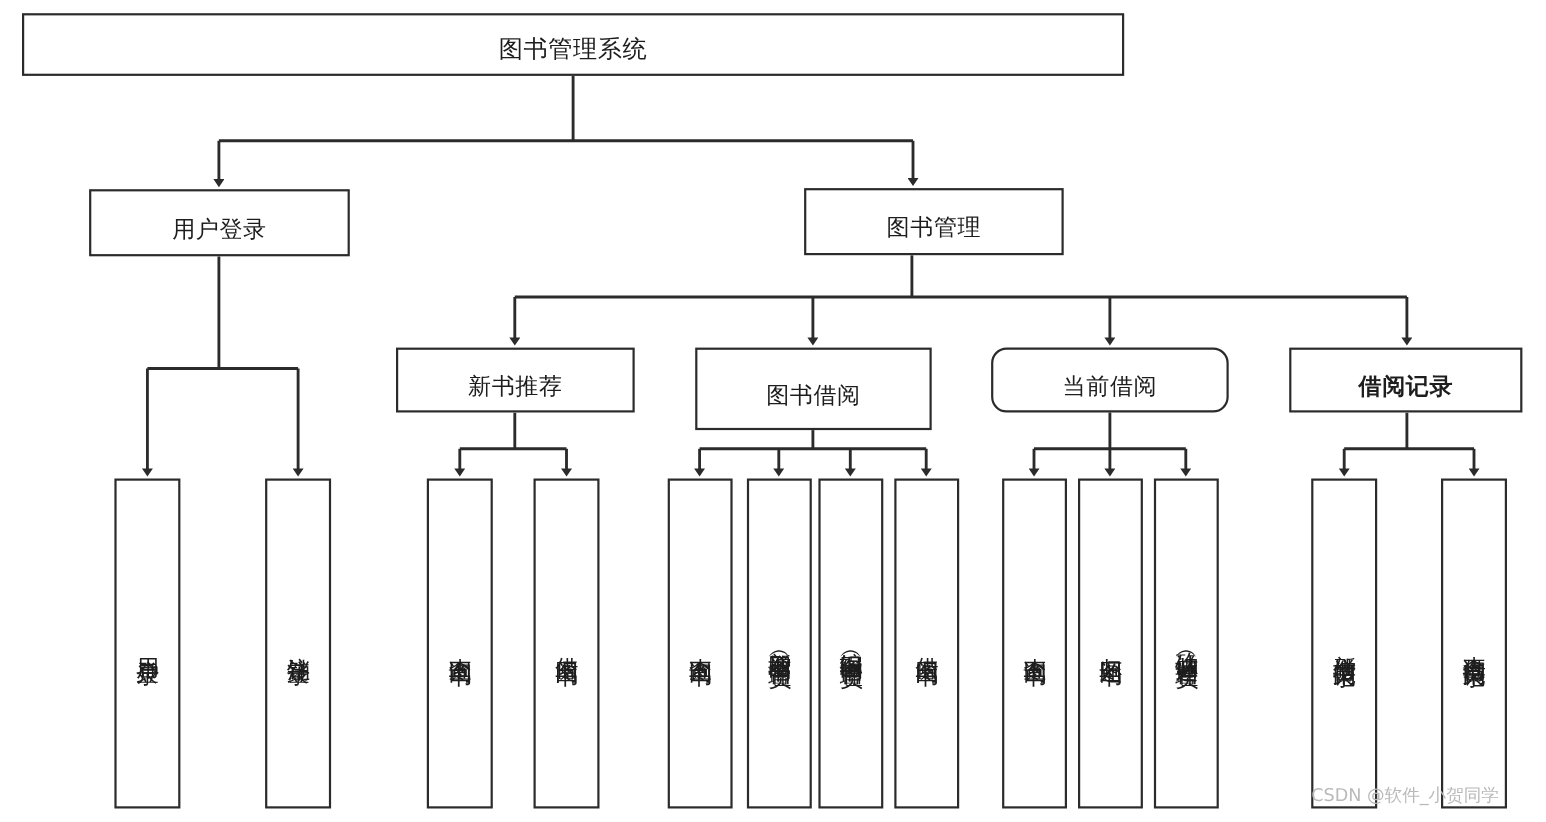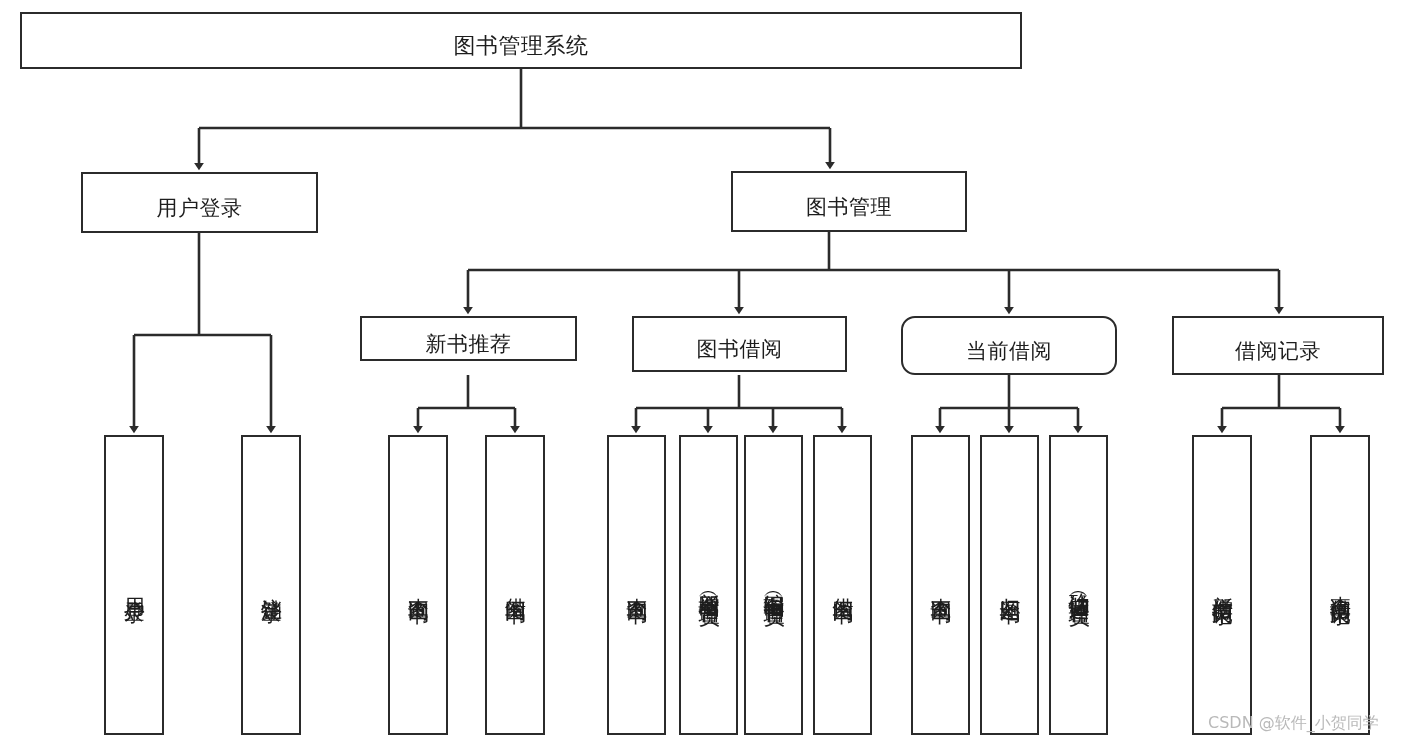--- a/index.html
+++ b/index.html
@@ -65,21 +65,20 @@
   }
   #watermark {
     position: absolute;
     left: 1192px;
     top: 713px;
     font-size: 16px;
     color: #b9b9b9;
     white-space: nowrap;
     z-index: 5;
     font-family: "DejaVu Sans", "Liberation Sans", sans-serif;
-    padding-left: 16px;
   }
 </style>
 </head>
 <body>
 
 <div id="canvas">
 
   <svg id="edges" viewBox="0 0 1405 747" width="1405" height="747" xmlns="http://www.w3.org/2000/svg">
     <defs>
       <marker id="arrow" markerWidth="10" markerHeight="10" refX="3.2" refY="5" orient="auto" markerUnits="userSpaceOnUse">
@@ -134,30 +133,30 @@
     <span class="node-label">图书管理系统</span>
   </div>
 
   <div class="node horiz" style="left:81px; top:172px; width:237px; height:61px;">
     <span class="node-label">用户登录</span>
   </div>
   <div class="node horiz" style="left:731px; top:171px; width:236px; height:61px;">
     <span class="node-label">图书管理</span>
   </div>
 
-  <div class="node horiz" style="left:360px; top:316px; width:217px; height:45px;">
+  <div class="node horiz" style="left:360px; top:316px; width:217px; height:59px;">
     <span class="node-label">新书推荐</span>
   </div>
-  <div class="node horiz" style="left:632px; top:316px; width:215px; height:56px;">
+  <div class="node horiz" style="left:632px; top:316px; width:215px; height:75px;">
     <span class="node-label">图书借阅</span>
   </div>
   <div class="node horiz" style="left:901px; top:316px; width:216px; height:59px;border-radius:14px;">
     <span class="node-label">当前借阅</span>
   </div>
-  <div class="node horiz" style="left:1172px; top:316px; width:212px; height:59px;">
+  <div class="node horiz" style="left:1172px; top:316px; width:212px; height:59px;font-weight:bold;">
     <span class="node-label">借阅记录</span>
   </div>
 
   <div class="node vert" style="left:104px; top:435px; width:60px; height:300px;">
     <span class="node-label">用户登录</span>
   </div>
   <div class="node vert" style="left:241px; top:435px; width:60px; height:300px;">
     <span class="node-label">注销登录</span>
   </div>
 

